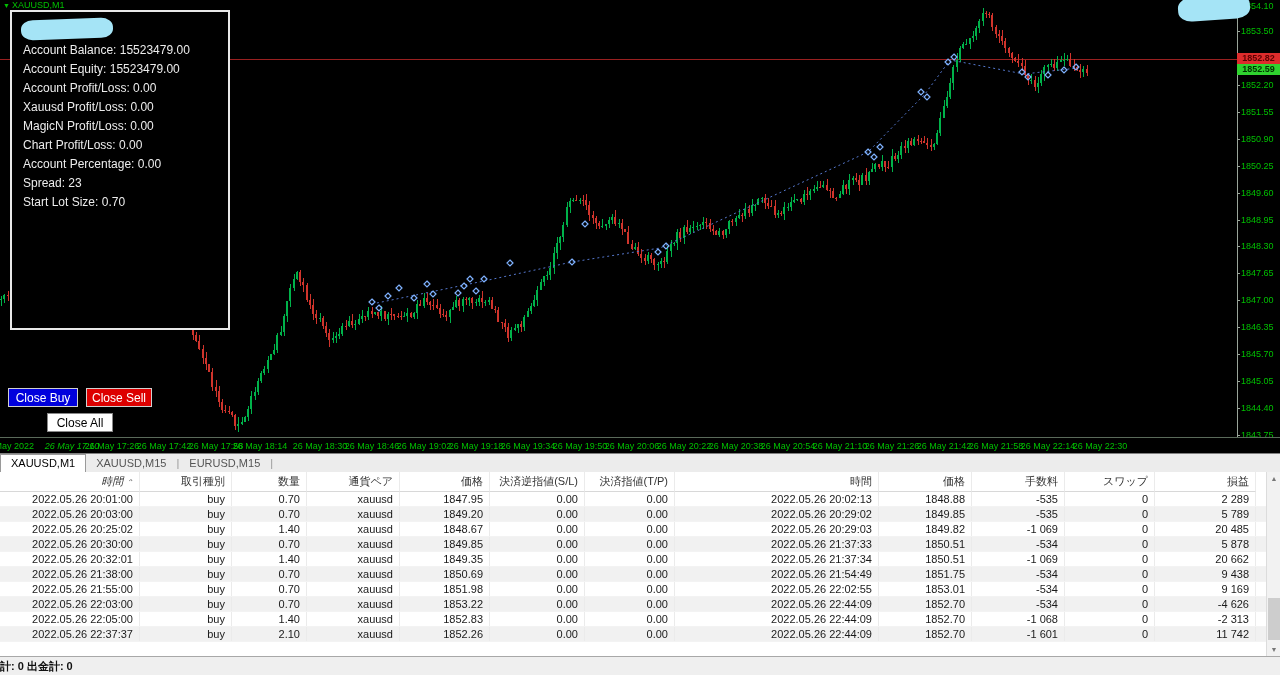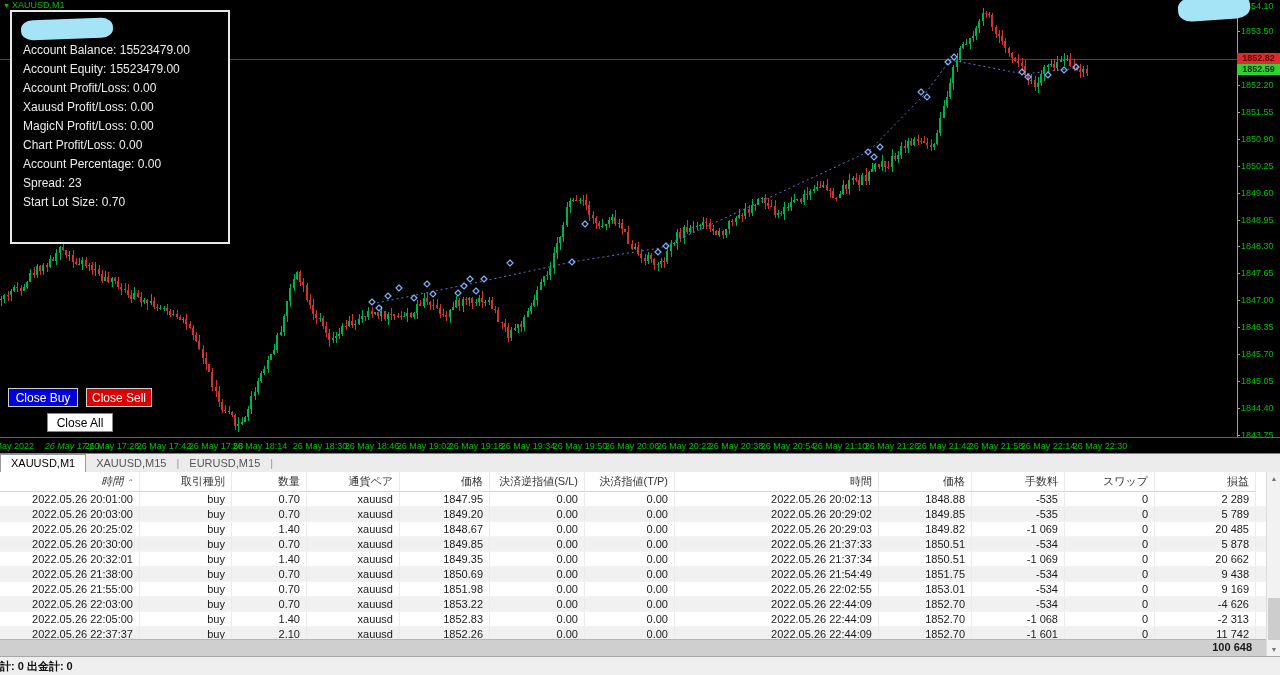--- a/index.html
+++ b/index.html
@@ -18,21 +18,21 @@
   .ptick{position:absolute;left:3px;font-size:9px;color:#00c000;white-space:nowrap;}
   .ptick:before{content:"";position:absolute;left:-4px;top:5px;width:3px;height:1px;background:#9aa59a;}
   #ask-tag{position:absolute;right:0;width:43px;height:11px;background:#dd2c2c;color:#5c0000;font-size:9px;font-weight:bold;text-align:center;line-height:11px;z-index:5;}
   #bid-tag{position:absolute;right:0;width:43px;height:11px;background:#2fd32f;color:#003300;font-size:9px;font-weight:bold;text-align:center;line-height:11px;z-index:5;}
 
   
   #time-axis{position:absolute;left:0;top:437px;width:1280px;height:16px;background:#000;border-top:1px solid #5a6a5a;overflow:hidden;z-index:4;}
   .ttick{position:absolute;top:3px;transform:translateX(-50%);font-size:9px;color:#00c000;white-space:nowrap;}
 
   
-  #info-panel{position:absolute;left:10px;top:10px;width:220px;height:234px;background:#000;border:2px solid #e8e8e8;z-index:6;}
+  #info-panel{position:absolute;left:10px;top:10px;width:220px;height:320px;background:#000;border:2px solid #e8e8e8;z-index:6;}
   #acct-blob{position:absolute;left:9px;top:7px;width:92px;height:20px;background:#a5e4f6;border-radius:12px/9px;transform:rotate(-2deg);}
   .info-line{position:absolute;left:11px;font-size:12px;color:#ececec;white-space:nowrap;}
 
   
   #tr-blob{position:absolute;left:1178px;top:-4px;width:72px;height:24px;background:#a5e4f6;border-radius:14px/10px;transform:rotate(-4deg);z-index:6;}
 
   
   .mt-btn{position:absolute;z-index:6;font-size:12px;text-align:center;border:1px solid #d0d0d0;cursor:pointer;padding:0;}
   #btn-close-buy{left:8px;top:388px;width:70px;height:19px;background:#0000dd;color:#fff;}
   #btn-close-sell{left:86px;top:388px;width:66px;height:19px;background:#dd0000;color:#fff;}
@@ -1004,23 +1004,20 @@
           <div class="tcell" style="width: 90px;">1852.26</div>
           <div class="tcell" style="width: 95px;">0.00</div>
           <div class="tcell" style="width: 90px;">0.00</div>
           <div class="tcell" style="width: 204px;">2022.05.26 22:44:09</div>
           <div class="tcell" style="width: 93px;">1852.70</div>
           <div class="tcell" style="width: 93px;">-1 601</div>
           <div class="tcell" style="width: 90px;">0</div>
           <div class="tcell" style="width: 101px;">11 742</div>
         </div>
       </div>
-    <div id="total-row">
-      <div id="total-profit">100 648</div>
-    </div>
   </div>
 
   <div id="vscroll">
     <div id="sarrow-up" class="sarrow">▲</div>
     <div id="sthumb"></div>
     <div id="sarrow-down" class="sarrow">▼</div>
   </div>
 
   <div id="status-bar">
     <div id="status-left">入金計: 0  出金計: 0</div>

